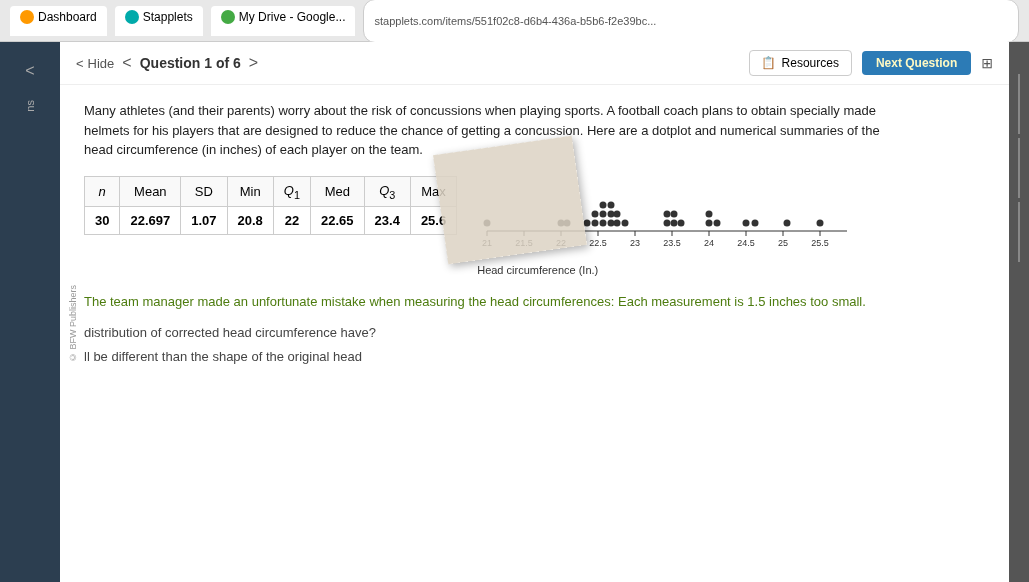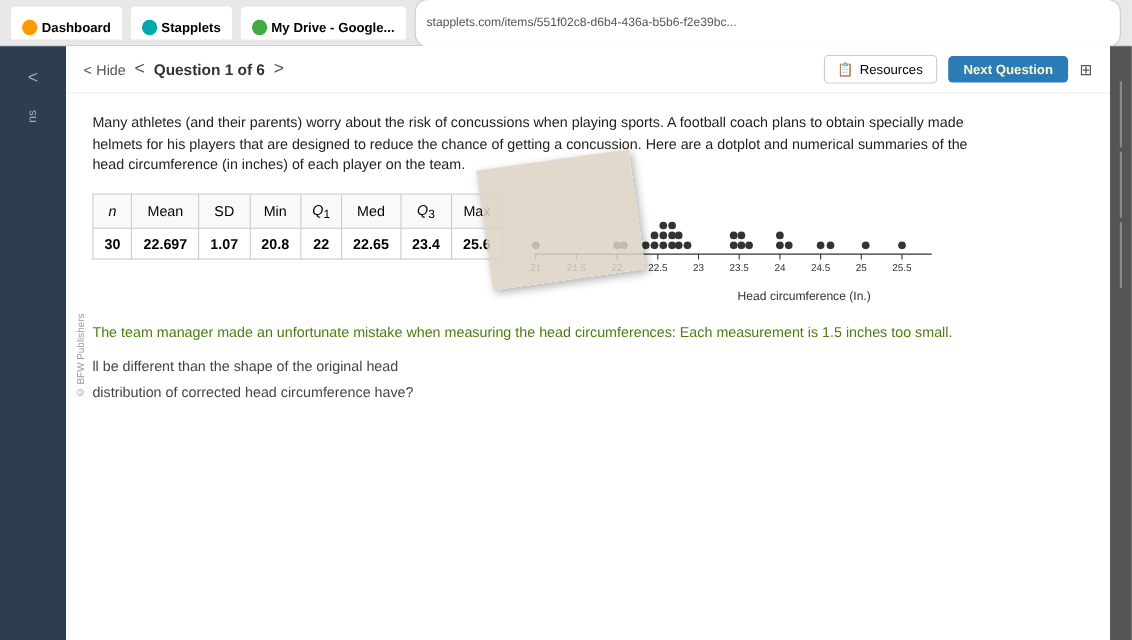--- a/index.html
+++ b/index.html
@@ -21,24 +21,23 @@
       padding: 0 10px;
       gap: 8px;
       border-bottom: 1px solid #ccc;
     }
     .browser-tab {
       background: #fff;
       border-radius: 4px 4px 0 0;
       padding: 4px 10px;
       font-size: 12px;
       display: flex;
-      align-items: flex-end;
+      align-items: flex-start;
       gap: 4px;
       height: 30px;
-      font-weight: bold;
     }
     .browser-tab-icon {
       width: 14px;
       height: 14px;
       border-radius: 50%;
     }
     .browser-tab-icon.orange { background: #f90; }
     .browser-tab-icon.green { background: #4a4; }
     .browser-tab-icon.teal { background: #0aa; }
     .address-bar {
@@ -215,21 +214,20 @@
       background: #fff;
     }
 
     
     .dotplot-container {
       flex: 1;
       position: relative;
     }
     .dotplot-title {
       font-size: 11px;
-      text-align: center;
       color: #333;
       margin-top: 8px;
     }
     .dotplot-svg {
       display: block;
     }
 
     
     .answer-section {
       margin-top: 12px;
@@ -431,22 +429,22 @@
             <circle cx="343" cy="47" r="3.5" fill="#333"></circle>
           </svg>
           <div class="dotplot-title">Head circumference (In.)</div>
         </div>
 
       </div>
 
       <div class="answer-section">
         <div class="answer-text">The team manager made an unfortunate mistake when measuring the head circumferences: Each measurement is 1.5 inches too small.</div>
         <div style="margin-top:12px;">
+          <div class="answer-text-italic">distribution of corrected head circumference have?</div>
           <div class="answer-text-italic">ll be different than the shape of the original head</div>
-          <div class="answer-text-italic">distribution of corrected head circumference have?</div>
         </div>
       </div>
 
     </div>
   </div>
 
   <div class="right-edge">
     <div class="right-edge-line"></div>
     <div class="right-edge-line"></div>
     <div class="right-edge-line"></div>

